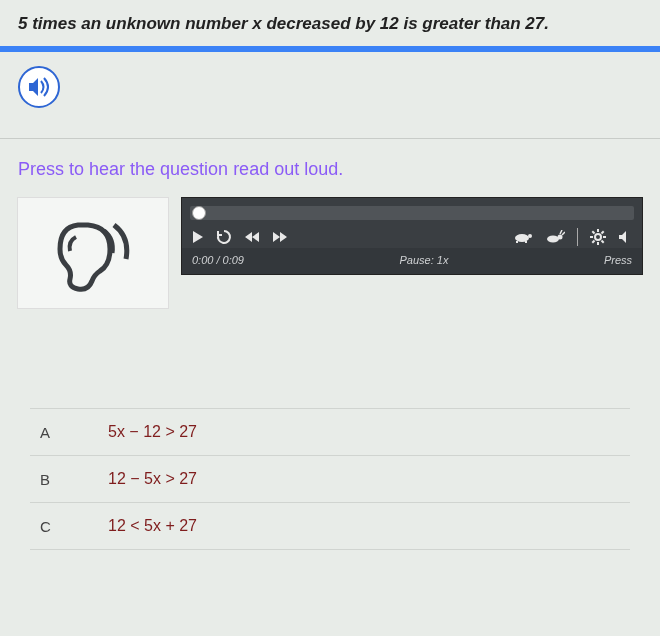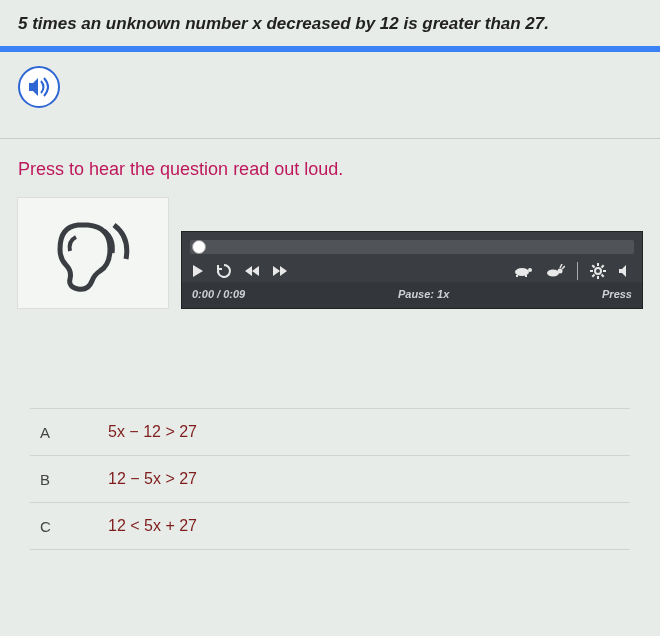--- a/index.html
+++ b/index.html
@@ -25,30 +25,29 @@
   .speaker-btn {
     width: 42px; height: 42px;
     border: 2px solid #2e66d4;
     border-radius: 50%;
     background: #fff;
     display: flex; align-items: center; justify-content: center;
     cursor: pointer;
   }
   .instruction {
     font-size: 18px;
-    color: #be185d;
+    color: #8b5cf6;
     padding: 20px 18px 18px 18px;
     font-weight: 500;
   }
   .player-row {
     display: flex;
     gap: 14px;
     padding: 0 18px 10px 18px;
-    align-items: flex-end;
-    font-weight: bold;
+    align-items: flex-start;
   }
   .ear-tile {
     width: 150px; height: 110px;
     background: #f4f6f4;
     display: flex; align-items: center; justify-content: center;
     flex: 0 0 150px;
     box-shadow: 0 0 0 1px #ddd;
   }
   .player {
     flex: 1;

